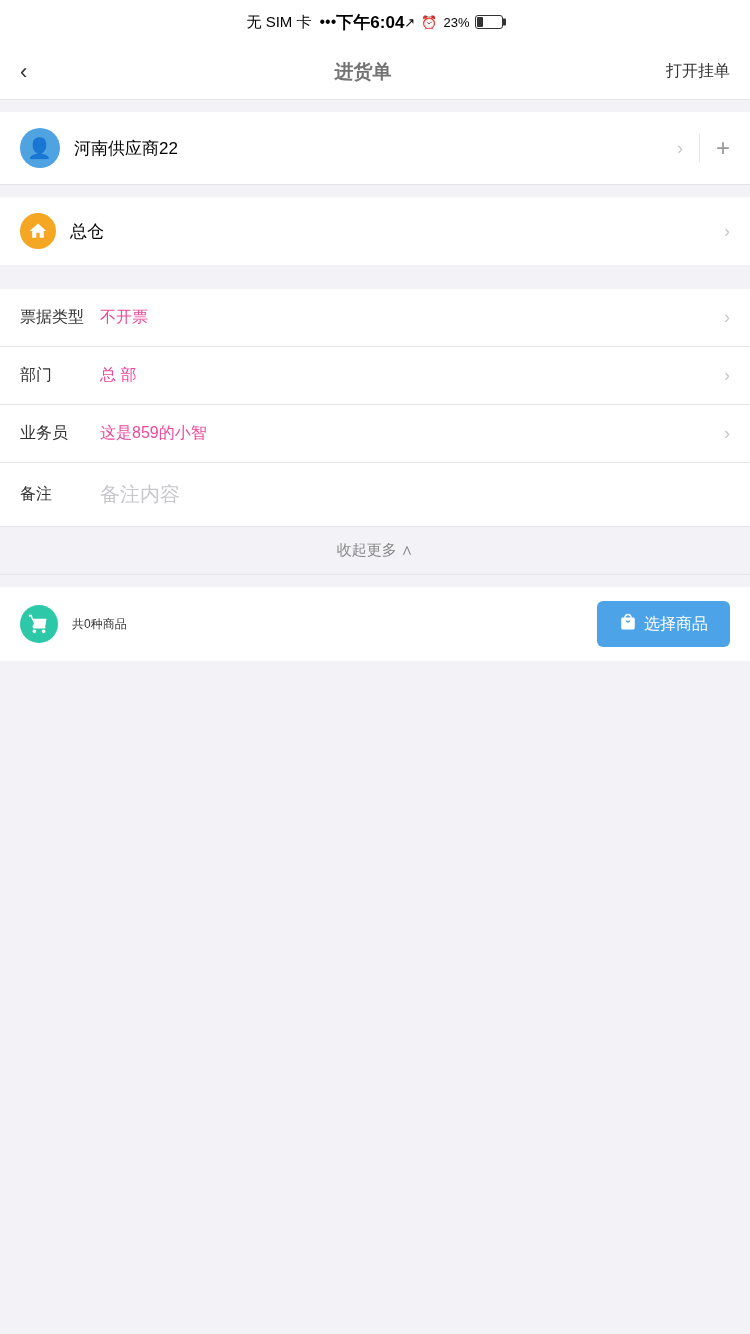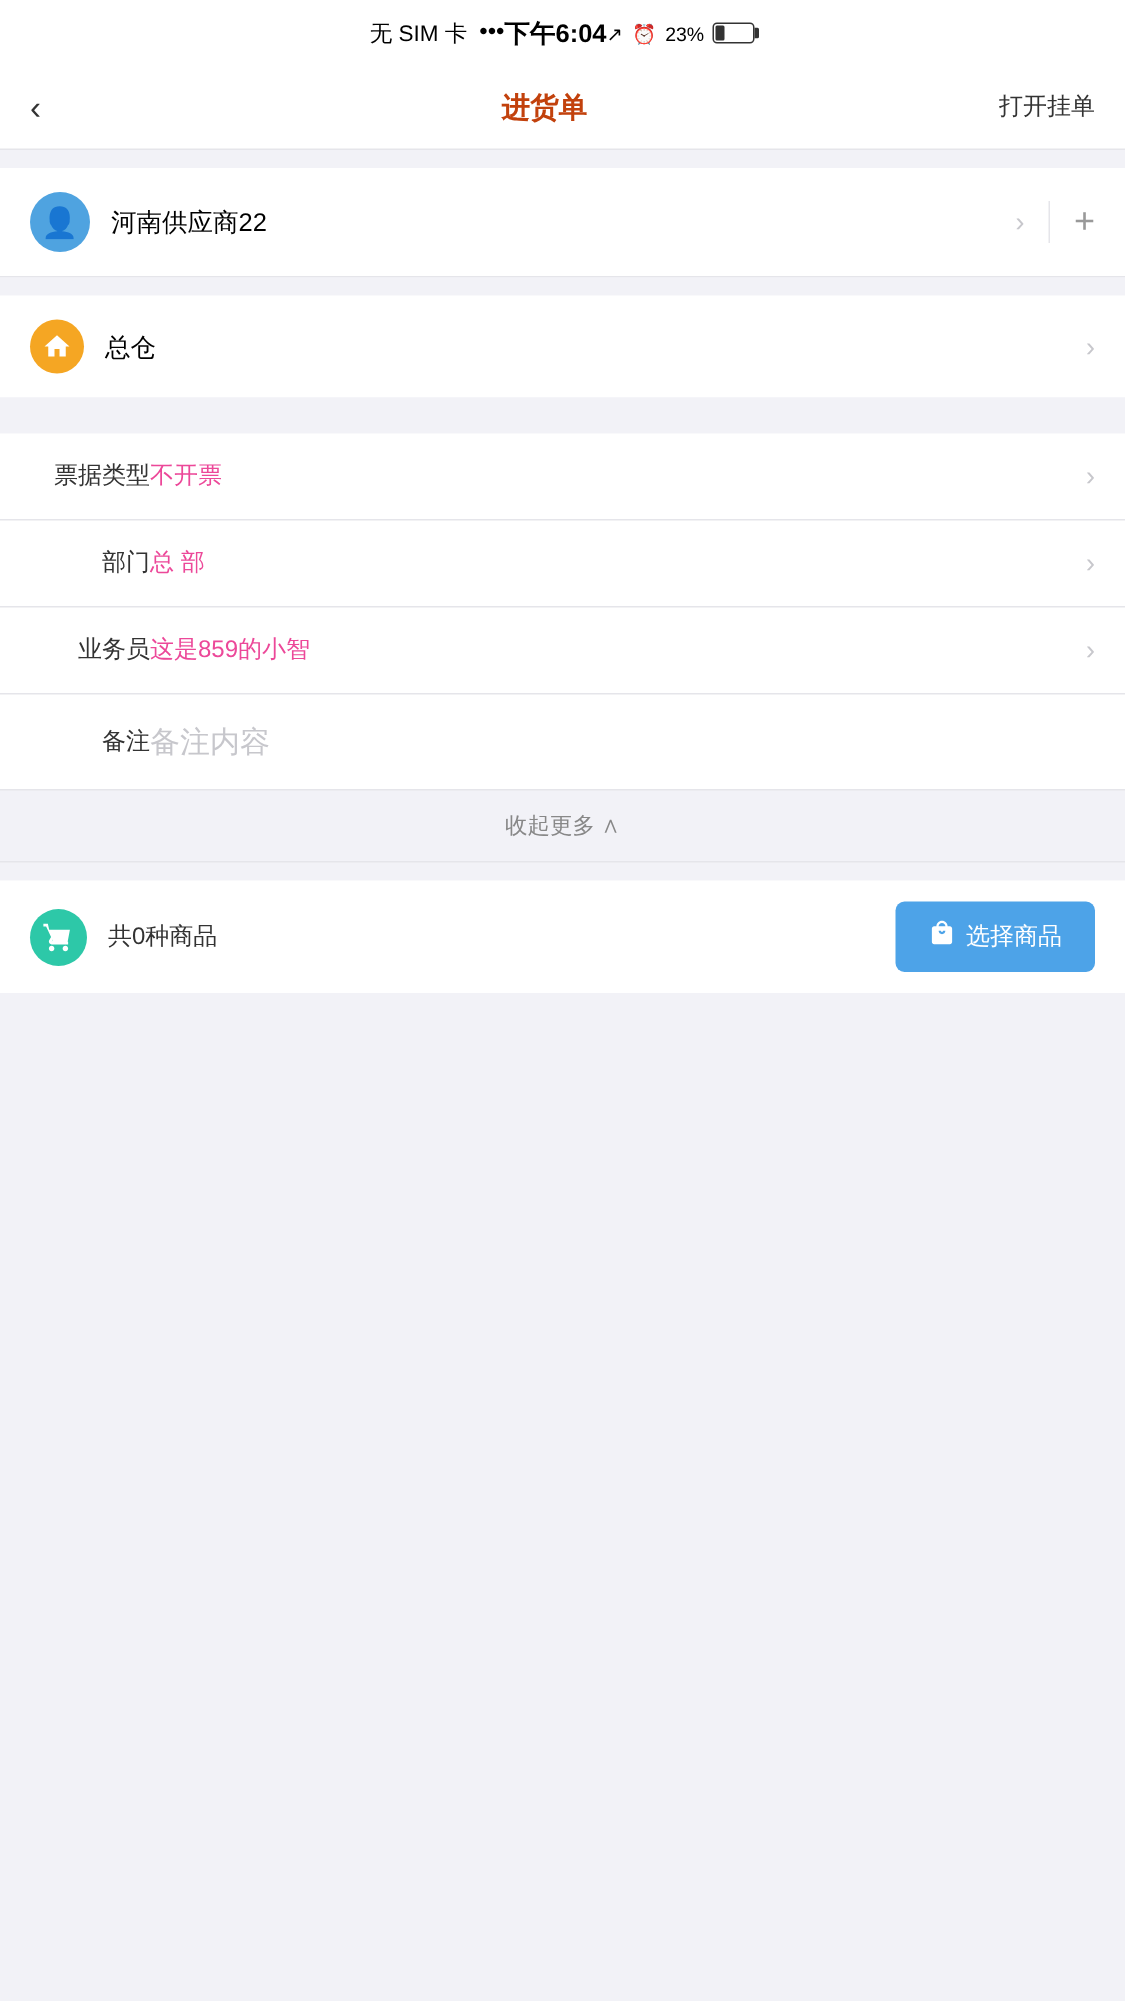--- a/index.html
+++ b/index.html
@@ -53,21 +53,21 @@
     }
     .nav-back {
       font-size: 22px;
       color: #333;
       cursor: pointer;
       width: 40px;
     }
     .nav-title {
       font-size: 19px;
       font-weight: 600;
-      color: #c2410c;
+      color: #737373;
     }
     .nav-action {
       font-size: 16px;
       color: #333;
       cursor: pointer;
     }
 
     
     .spacer { height: 12px; background: #f2f2f7; }
 
@@ -159,21 +159,20 @@
       cursor: pointer;
     }
     .form-row:last-child {
       border-bottom: none;
     }
     .form-label {
       font-size: 16px;
       color: #333;
       width: 80px;
       flex-shrink: 0;
-      text-align: right;
     }
     .form-value {
       flex: 1;
       font-size: 16px;
       color: #ec4899;
     }
     .form-placeholder {
       flex: 1;
       font-size: 20px;
       color: #c7c7cc;
@@ -202,21 +201,21 @@
     .product-icon {
       width: 38px; height: 38px;
       border-radius: 50%;
       background: #2dc8a8;
       display: flex; align-items: center; justify-content: center;
       margin-right: 14px;
       flex-shrink: 0;
     }
     .product-count {
       flex: 1;
-      font-size: 16px;
+      font-size: 12px;
       color: #333;
     }
     .select-btn {
       background: #4da3e8;
       color: #fff;
       border: none;
       border-radius: 6px;
       padding: 12px 22px;
       font-size: 16px;
       cursor: pointer;

